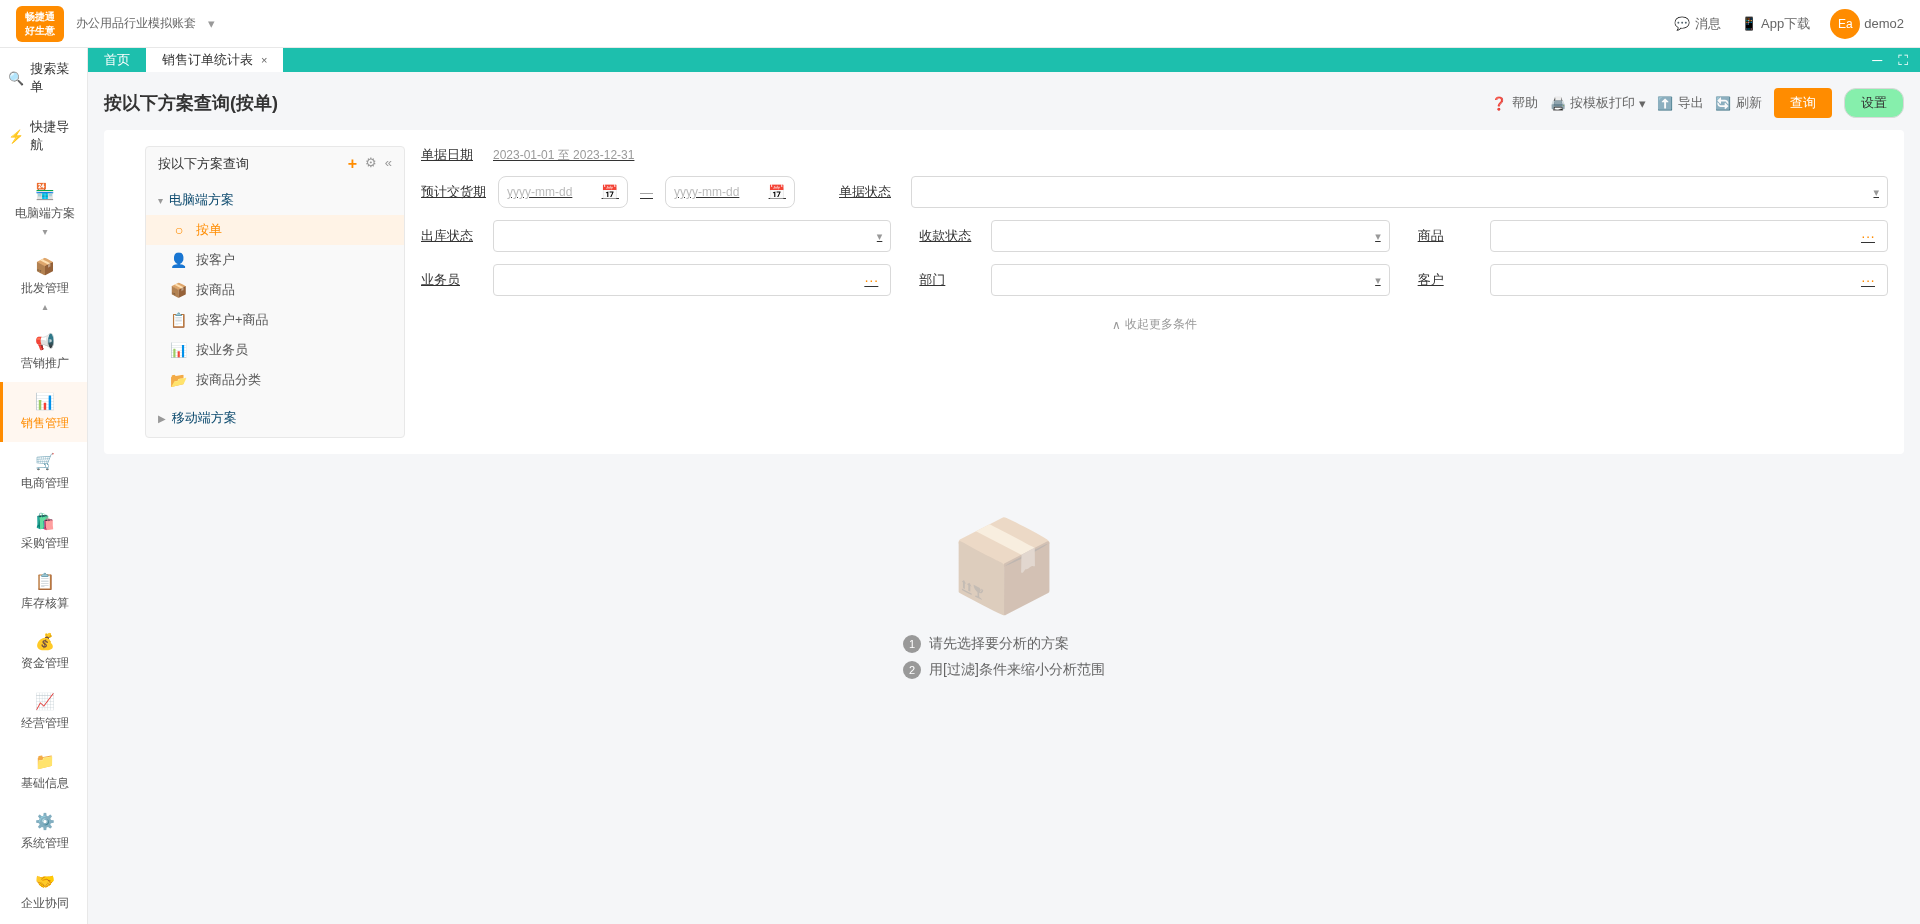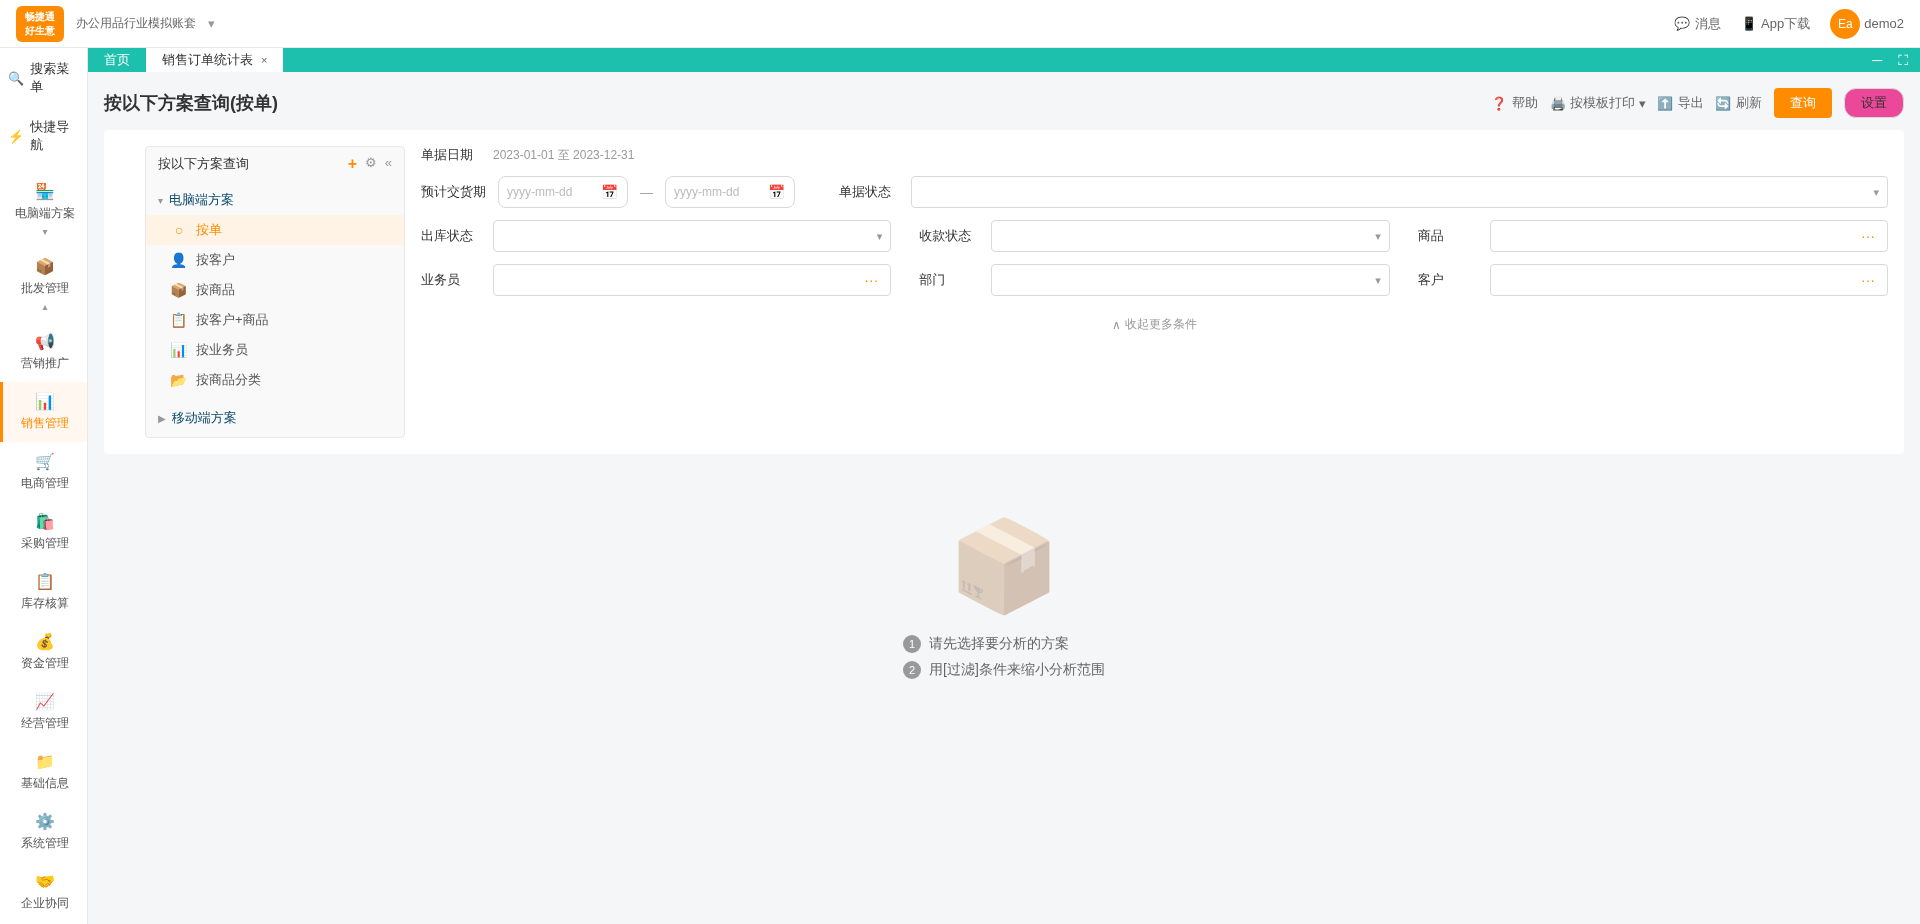--- a/index.html
+++ b/index.html
@@ -40,42 +40,42 @@
 
     
     .page-content { flex: 1; background: #f5f6f8; overflow-y: auto; padding: 16px; }
 
     
     .page-header { display: flex; align-items: center; justify-content: space-between; margin-bottom: 12px; }
     .page-title { font-size: 18px; font-weight: bold; color: #333; }
     .page-actions { display: flex; align-items: center; gap: 12px; }
     .action-btn { display: flex; align-items: center; gap: 4px; color: #666; cursor: pointer; font-size: 13px; }
     .action-btn-primary { background: #ff8c00; color: #fff; border: none; padding: 6px 16px; border-radius: 4px; cursor: pointer; font-size: 13px; }
-    .action-btn-secondary { background: #ec4899; color: #333; border: 1px solid #d9d9d9; padding: 5px 16px; border-radius: 12px; cursor: pointer; font-size: 13px; }
+    .action-btn-secondary { background: #86efac; color: #333; border: 1px solid #d9d9d9; padding: 5px 16px; border-radius: 12px; cursor: pointer; font-size: 13px; }
 
     
     .filter-panel { background: #fff; border-radius: 4px; padding: 16px; display: flex; flex-direction: column; }
     .filter-layout { display: flex; gap: 16px; padding-left: 25px; }
     .left-panel { width: 260px; flex-shrink: 0; background: #f9f9f9; border-radius: 4px; border: 1px solid #e8e8e8; }
     .left-panel-header { display: flex; align-items: center; justify-content: space-between; padding: 8px 12px; }
     .left-panel-title { font-size: 13px; color: #333; }
     .left-panel-icons { display: flex; gap: 8px; color: #999; }
     .left-panel-icons span { cursor: pointer; }
     .solution-group { padding: 4px 0; }
     .solution-group-header { display: flex; align-items: center; padding: 6px 12px; cursor: pointer; }
     .solution-item { display: flex; align-items: center; padding: 6px 12px 6px 24px; cursor: pointer; gap: 8px; font-size: 13px; color: #555; border-radius: 0; }
     .solution-item.active { background: #fff3e6; color: #ff8c00; }
     .solution-item-icon { font-size: 14px; width: 18px; text-align: center; }
     .sub-solution-group { padding: 0; }
     .sub-solution-label { font-size: 13px; color: #0c4a6e; font-weight: 500; }
     .triangle { font-size: 10px; margin-right: 6px; color: #999; }
 
     
     .right-filter { flex: 1; }
-    .filter-row { display: flex; align-items: center; gap: 12px; margin-bottom: 12px; }
+    .filter-row { display: flex; align-items: center; gap: 12px; margin-bottom: 12px; text-decoration: underline; }
     .filter-label { color: #333; font-size: 13px; white-space: nowrap; min-width: 60px; }
     .filter-date-shortcuts { display: flex; gap: 4px; align-items: center; }
     .date-btn { padding: 3px 8px; border: 1px solid #d9d9d9; border-radius: 4px; cursor: pointer; font-size: 12px; color: #555; background: #fff; }
     .date-btn.active { background: #ff8c00; color: #fff; border-color: #ff8c00; }
     .date-range-text { font-size: 12px; color: #999; }
     .filter-select { height: 32px; border: 1px solid #d9d9d9; border-radius: 4px; padding: 0 8px; font-size: 13px; color: #999; background: #fff; flex: 1; display: flex; align-items: center; justify-content: space-between; cursor: pointer; }
     .filter-select-wide { flex: 1; }
     .select-arrow { color: #999; font-size: 11px; }
     .date-input-group { display: flex; align-items: center; gap: 4px; }
     .date-input { height: 32px; border: 1px solid #d9d9d9; border-radius: 8px; padding: 0 8px; font-size: 13px; color: #999; width: 130px; display: flex; align-items: center; justify-content: space-between; cursor: pointer; }

